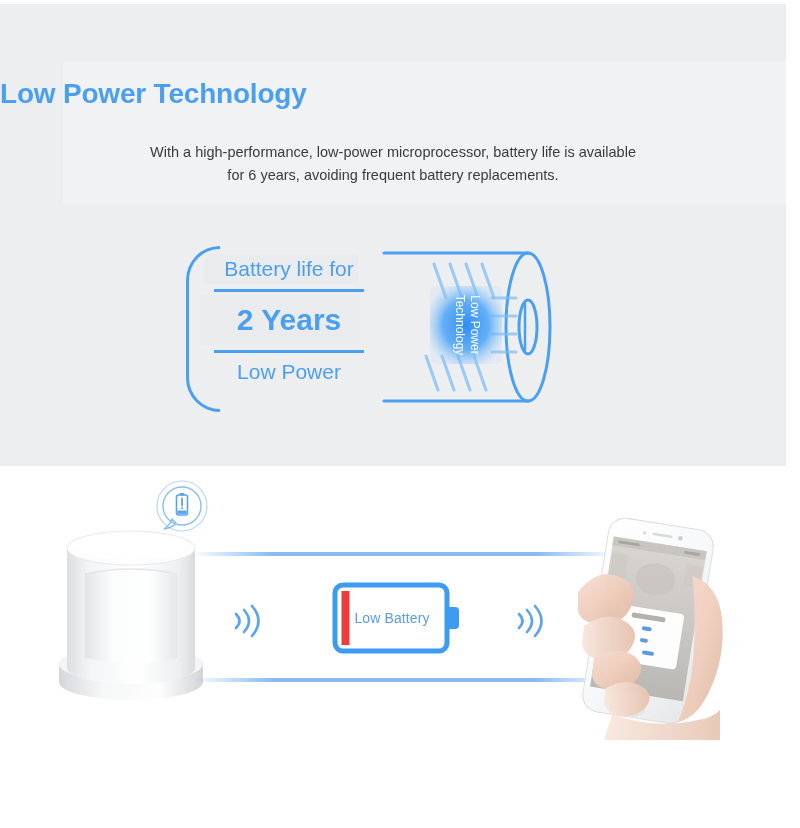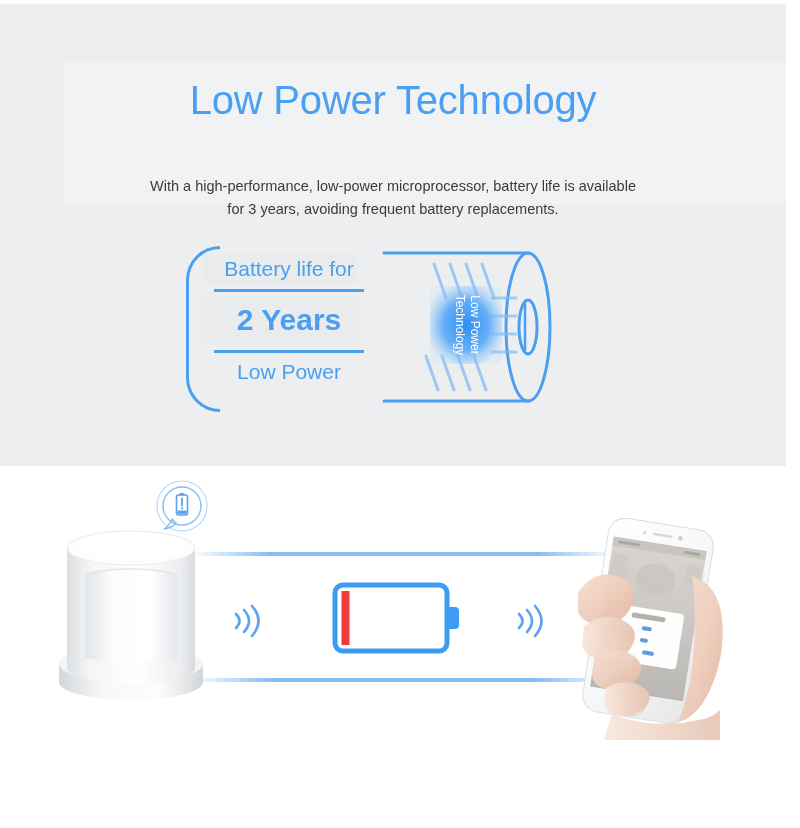--- a/index.html
+++ b/index.html
@@ -23,34 +23,32 @@
   .top-panel-inner {
     position: absolute;
     left: 63px; top: 58px;
     width: 723px; height: 142px;
     background: #f1f2f4;
   }
 
   .headline {
     position: absolute;
     left: 0; top: 78px; width: 786px;
-    text-align: center;
-    font-size: 40px;
-    font-weight: normal;
+    font-size: 28px;
+    font-weight: bold;
     color: #4a9ff0;
     letter-spacing: -0.2px;
   }
   .subline {
     position: absolute;
     left: 0; top: 141px; width: 786px;
     text-align: center;
     font-size: 14.5px;
     line-height: 23px;
     color: #3b3b3b;
-    margin-top: 34px;
   }
   .subline .l2 { display: block; }
 
   
   .battery-art {
     position: absolute;
     left: 180px; top: 236px;
     width: 400px; height: 184px;
   }
 
@@ -167,21 +165,21 @@
 <div id="page">
 
   <div class="top-panel">
     <div class="top-panel-inner"></div>
   </div>
 
   <div class="headline">Low Power Technology</div>
 
   <div class="subline">
     <span class="l1">With a high-performance, low-power microprocessor, battery life is available</span>
-    <span class="l2">for 3 years, avoiding frequent battery replacements.</span>
+    <span class="l2">for 6 years, avoiding frequent battery replacements.</span>
   </div>
 
   <div class="battery-art">
 
     <div class="bracket"></div>
 
     <div class="text-stack">
       <div class="t-small">Battery life for</div>
       <div class="rule"></div>
       <div class="t-big">2 Years</div>
@@ -304,20 +302,21 @@
       <path d="M22 12 q10 11 0 22"></path>
       <path d="M30 8 q13 15 0 30"></path>
     </g>
   </svg>
 
   <svg class="low-batt" viewBox="0 0 130 72">
     <rect x="3" y="3" width="112" height="66" rx="8" fill="#ffffff" stroke="#3d9bf2" stroke-width="5"></rect>
     <rect x="9.5" y="9" width="8" height="54" fill="#ef3b3b"></rect>
     <path d="M115 25 h8 a4 4 0 0 1 4 4 v14 a4 4 0 0 1 -4 4 h-8 z" fill="#3d9bf2"></path>
   </svg>
+  <div class="low-batt-label">Low Battery</div>
 
   <svg class="wave-right" viewBox="0 0 46 46">
     <g fill="none" stroke="#5ba3ef" stroke-width="2.6" stroke-linecap="round">
       <path d="M14 16 q7 7 0 14"></path>
       <path d="M22 12 q10 11 0 22"></path>
       <path d="M30 8 q13 15 0 30"></path>
     </g>
   </svg>
 
   <svg class="phone" viewBox="0 0 166 222">

